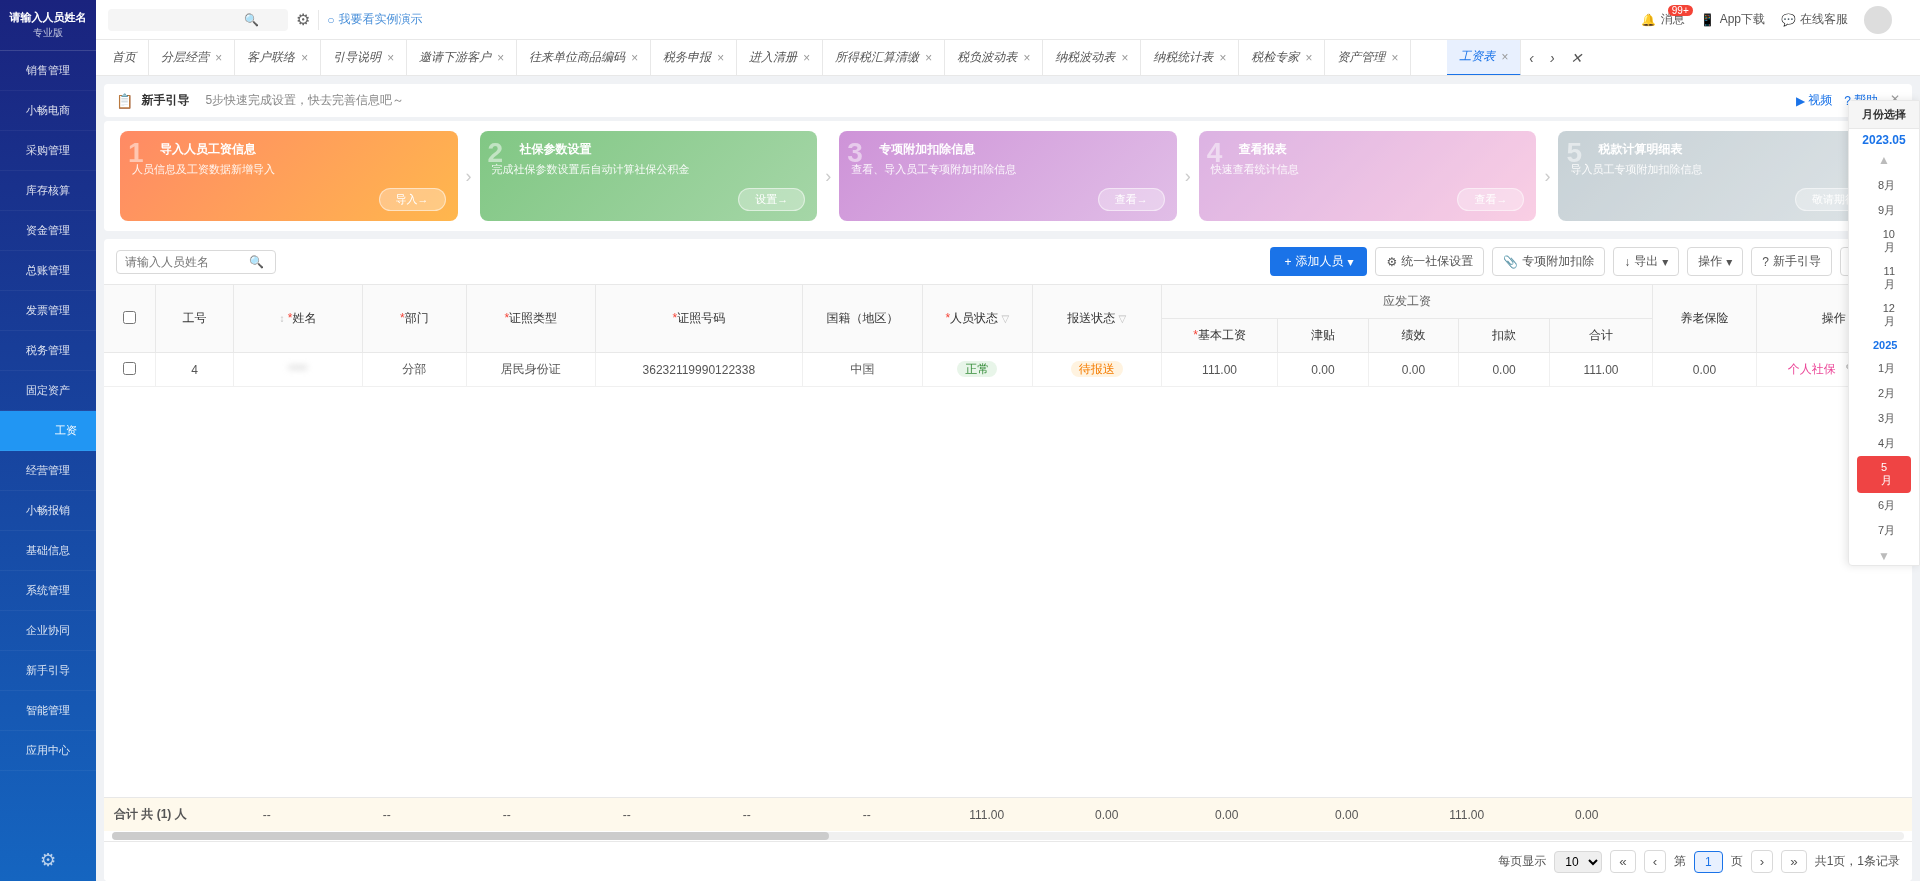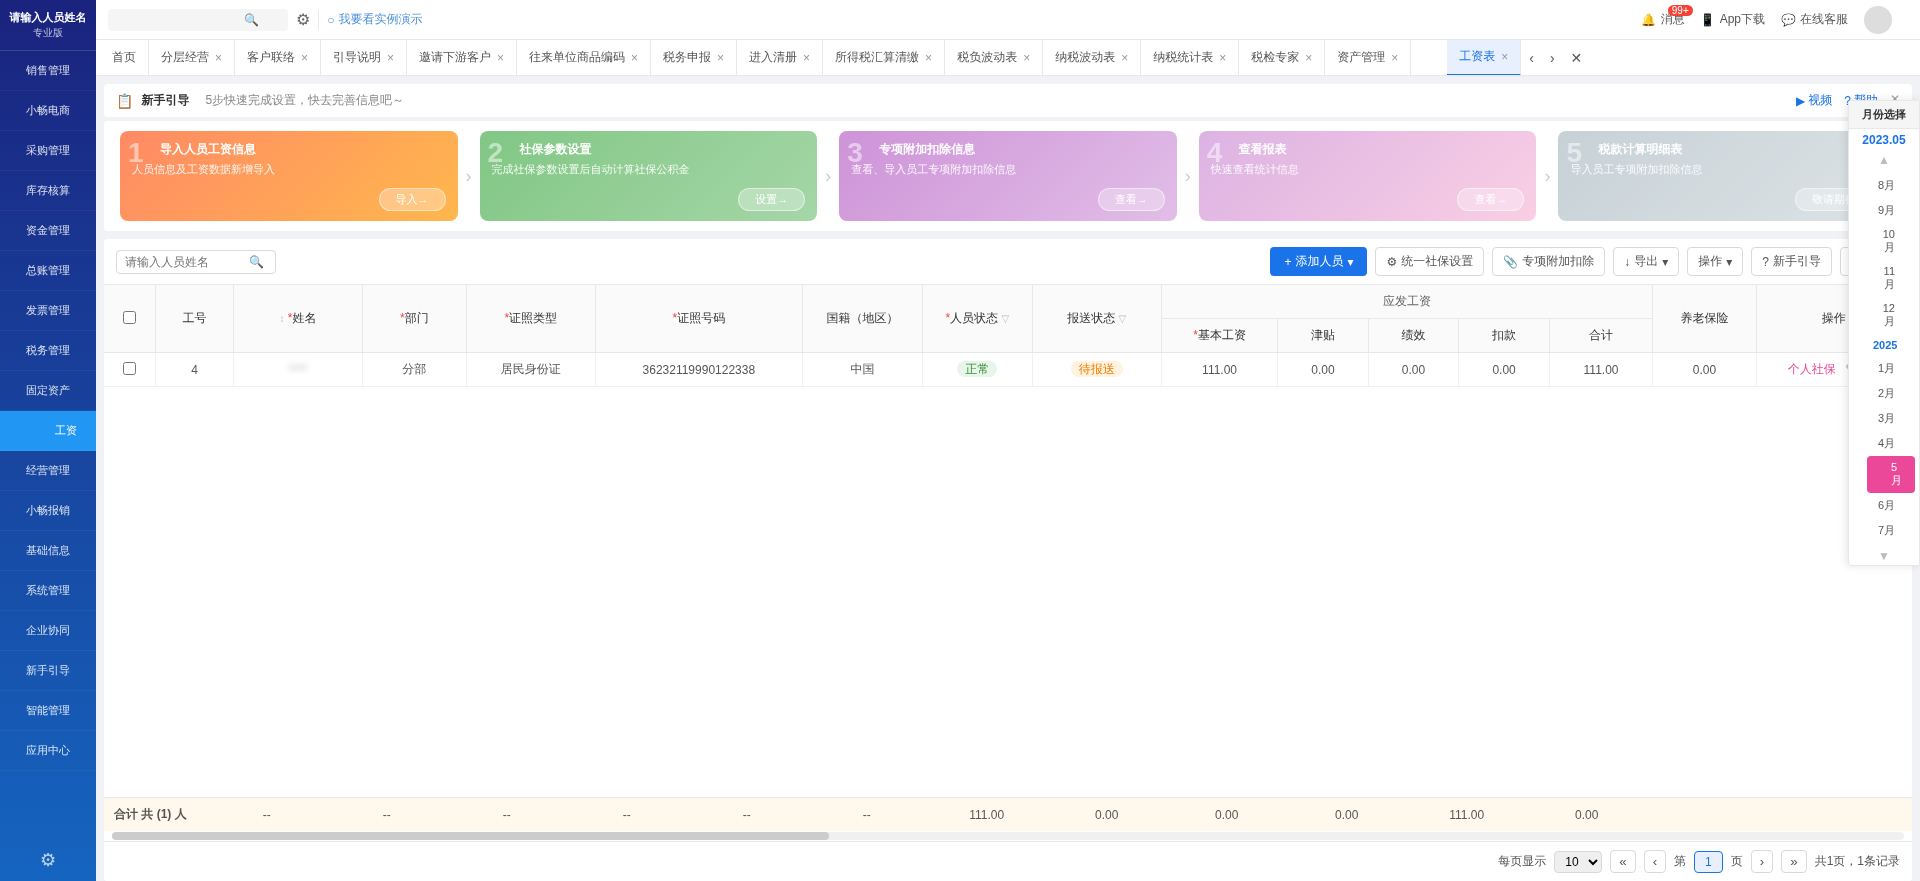--- a/index.html
+++ b/index.html
@@ -51,21 +51,21 @@
       border-radius: 8px; padding: 0 4px; font-size: 10px; min-width: 16px; text-align: center;
     }
     .topbar-btn { font-size: 12px; color: #555; cursor: pointer; display: flex; align-items: center; gap: 4px; }
     .topbar-avatar { width: 28px; height: 28px; background: #ddd; border-radius: 50%; }
     .topbar-username { font-size: 12px; color: #555; }
 
     
     .tabbar {
       height: 36px; background: #fff; display: flex; align-items: center;
       border-bottom: 1px solid #e8e8e8; overflow-x: auto; white-space: nowrap;
-      padding: 0 4px; gap: 0;
+      padding: 0 4px; gap: 0; font-style: italic;
     }
     .tabbar::-webkit-scrollbar { display: none; }
     .tab-item {
       display: inline-flex; align-items: center; padding: 0 12px; height: 36px;
       font-size: 12px; color: #555; cursor: pointer; border-right: 1px solid #e8e8e8;
       gap: 6px; white-space: nowrap; flex-shrink: 0;
     }
     .tab-item.active { background: #e8f0fe; color: #1a73e8; border-bottom: 2px solid #1a73e8; margin-left: 36px; }
     .tab-close { color: #999; font-size: 12px; }
     .tab-nav-btn { padding: 0 8px; cursor: pointer; color: #555; font-size: 14px; }
@@ -199,21 +199,21 @@
     
     .month-picker {
       position: fixed; right: 0; top: 100px; width: 72px; background: #fff;
       border: 1px solid #e8e8e8; border-radius: 4px 0 0 4px; z-index: 200;
       box-shadow: -2px 0 8px rgba(0,0,0,0.1);
     }
     .month-picker-header { background: #f5f5f5; padding: 6px; text-align: center; font-size: 11px; font-weight: bold; color: #333; border-bottom: 1px solid #e8e8e8; }
     .mp-year { font-size: 12px; font-weight: bold; color: #1a73e8; text-align: center; padding: 4px; }
     .month-list { padding: 4px 0; }
     .month-item { padding: 5px 24px; text-align: right; font-size: 11px; color: #555; cursor: pointer; }
-    .month-item.active { background: #ec4899; color: #fff; border-radius: 4px; margin: 0 18px; }
+    .month-item.active { background: #ef4444; color: #fff; border-radius: 4px; margin: 0 8px; }
     .month-item.year-2025 { color: #1a73e8; font-weight: bold; }
     .mp-scroll-up, .mp-scroll-down { text-align: center; color: #bbb; padding: 2px; cursor: pointer; font-size: 12px; }
 
     .divider { width: 1px; height: 20px; background: #e8e8e8; }
 
     .sort-icon { color: #bbb; font-size: 10px; }
     .filter-icon { color: #bbb; font-size: 10px; cursor: pointer; }
 
     .th-required { color: #f44336; }
 

